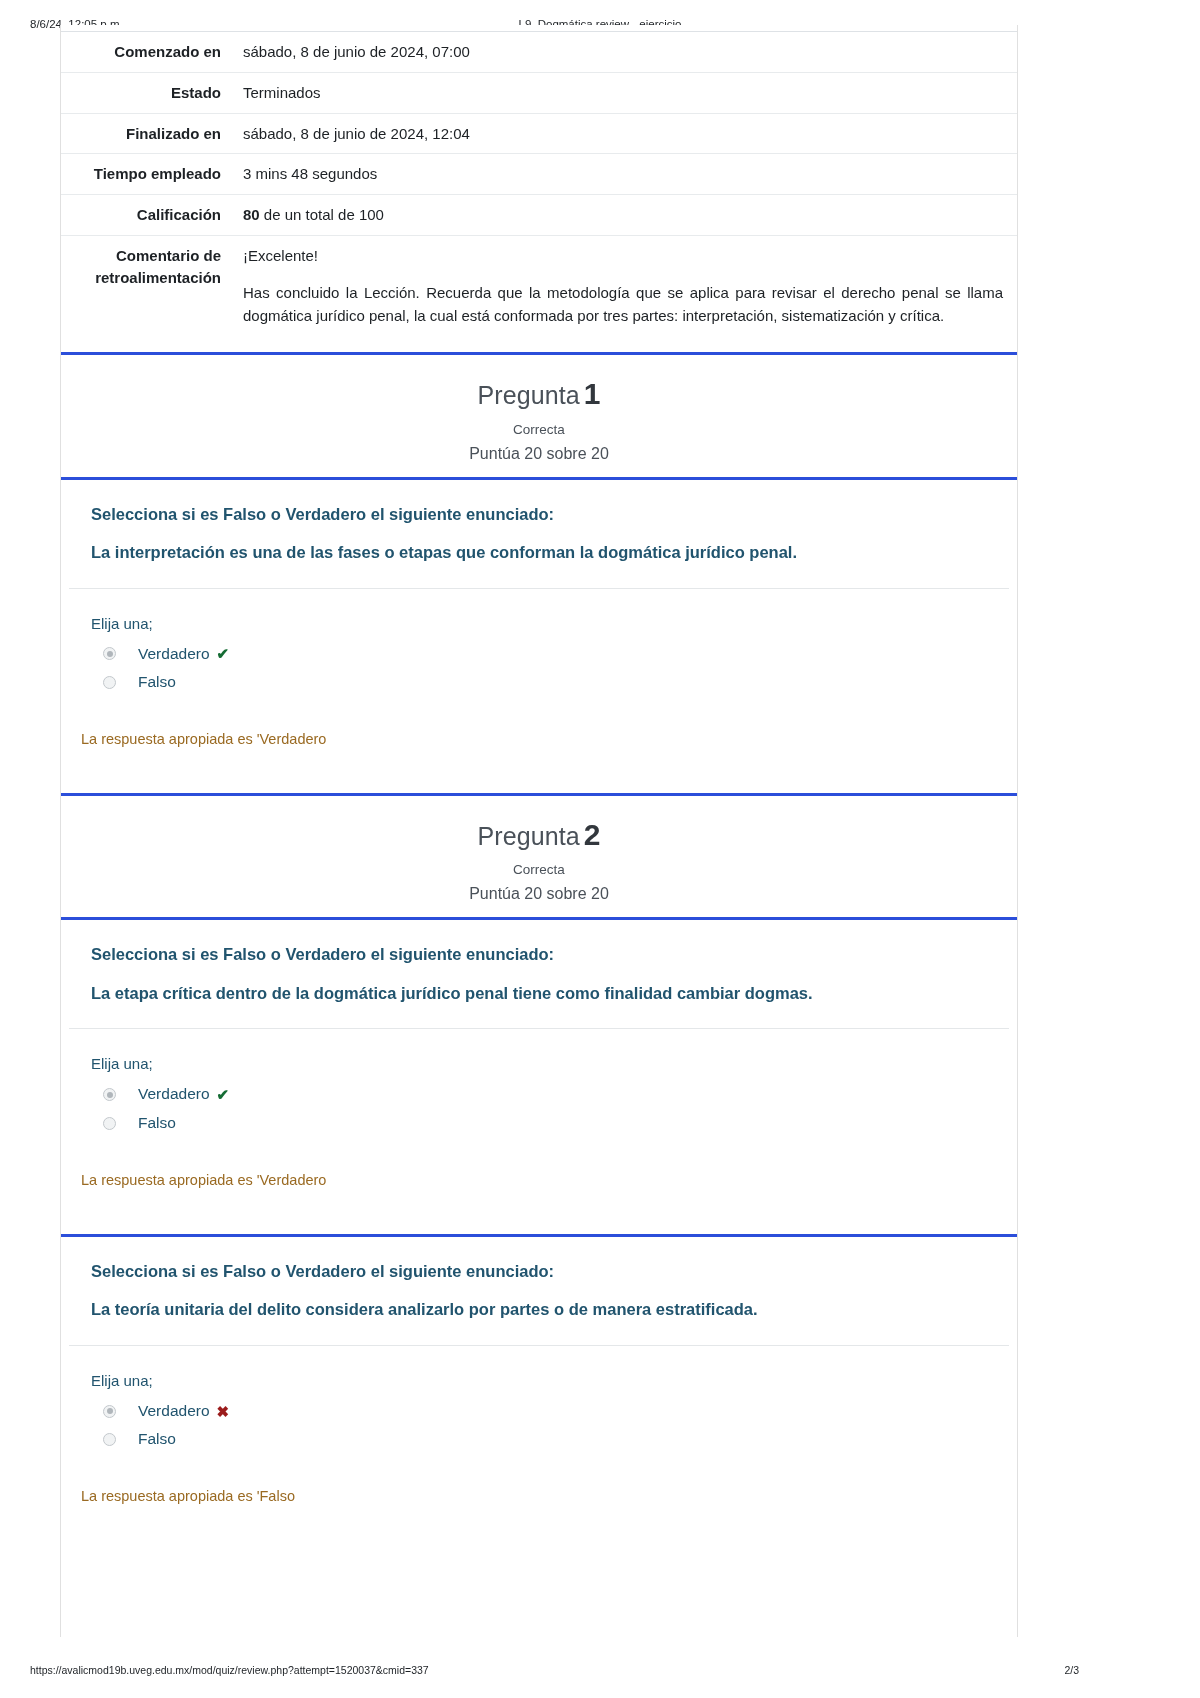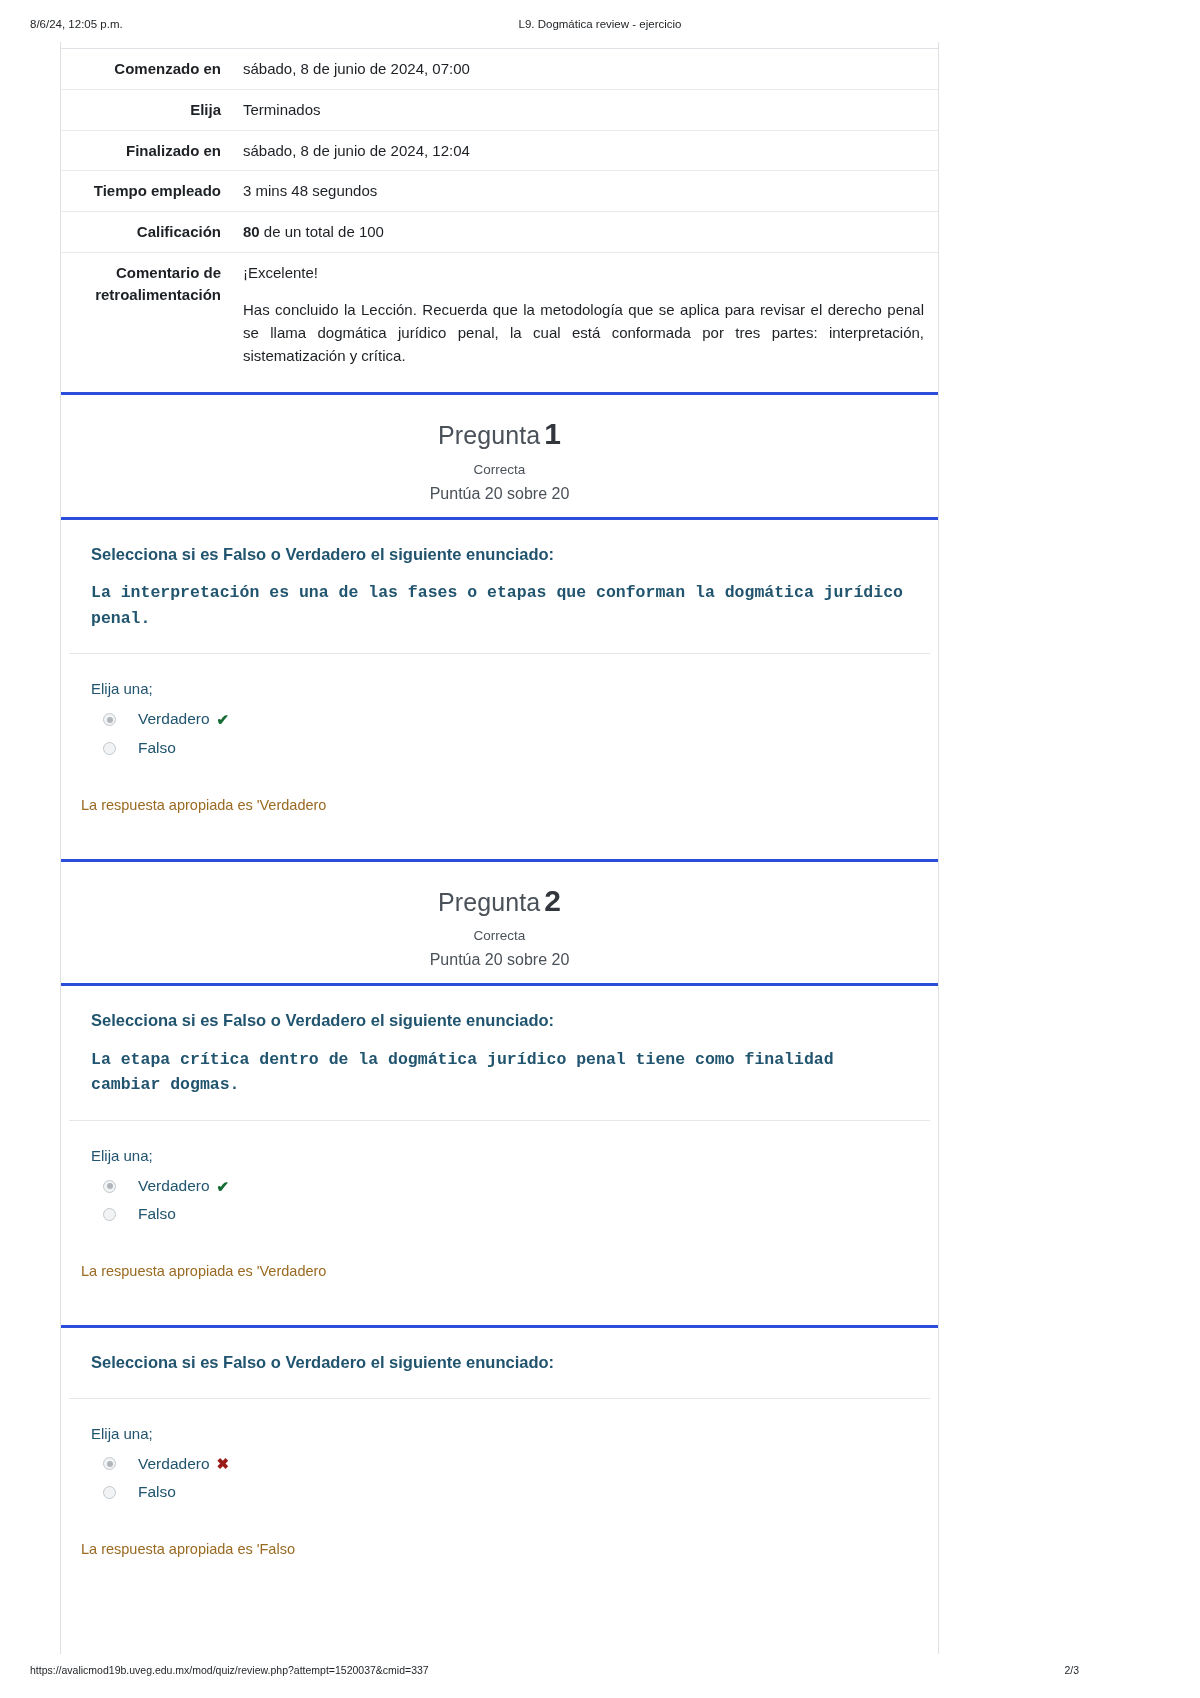--- a/index.html
+++ b/index.html
@@ -60,22 +60,22 @@
     position: absolute;
     right: 30px;
     top: 0;
     white-space: nowrap;
   }
 
   
   .sheet {
     position: absolute;
     left: 60px;
-    top: 42px;
-    width: 879px;
+    top: 25px;
+    width: 958px;
     height: 1612px;
     background: #ffffff;
     border-left: 1px solid #e0e0e0;
     border-right: 1px solid #e0e0e0;
     overflow: hidden;
   }
   .sheet-inner {
     padding: 0;
   }
 
@@ -159,21 +159,21 @@
   .q-text {
     padding: 22px 30px 0 30px;
   }
   .q-text p {
     margin: 0 0 0 0;
     color: #21546e;
     font-weight: bold;
     font-size: 16.5px;
     line-height: 1.55;
   }
-  .q-text p + p { margin-top: 13px; font-family: Liberation Mono, monospace; }
+  .q-text p + p { margin-top: 13px; }
 
   .q-sep {
     border-bottom: 1px solid #e4e7e9;
     margin: 22px 8px 0 8px;
   }
 
   .answers {
     padding: 26px 30px 0 30px;
   }
   .prompt {
@@ -240,21 +240,21 @@
 <div class="sheet">
   <div class="sheet-inner">
 
     <table class="summary">
       <tbody>
         <tr>
           <th>Comenzado en</th>
           <td>sábado, 8 de junio de 2024, 07:00</td>
         </tr>
         <tr>
-          <th>Elija</th>
+          <th>Estado</th>
           <td>Terminados</td>
         </tr>
         <tr>
           <th>Finalizado en</th>
           <td>sábado, 8 de junio de 2024, 12:04</td>
         </tr>
         <tr>
           <th>Tiempo empleado</th>
           <td>3 mins 48 segundos</td>
         </tr>
@@ -328,20 +328,21 @@
           </div>
         </div>
         <div class="right-answer">La respuesta apropiada es 'Verdadero</div>
       </div>
     </div>
 
     <div class="question">
       <div class="q-body">
         <div class="q-text">
           <p>Selecciona si es Falso o Verdadero el siguiente enunciado:</p>
+          <p>La teoría unitaria del delito considera analizarlo por partes o de manera estratificada.</p>
         </div>
         <div class="q-sep"></div>
         <div class="answers">
           <div class="prompt">Elija una;</div>
           <div class="opt">
             <span class="radio sel"></span>
             <span class="opt-label">Verdadero</span>
             <span class="mark-icon bad">✖</span>
           </div>
           <div class="opt">

